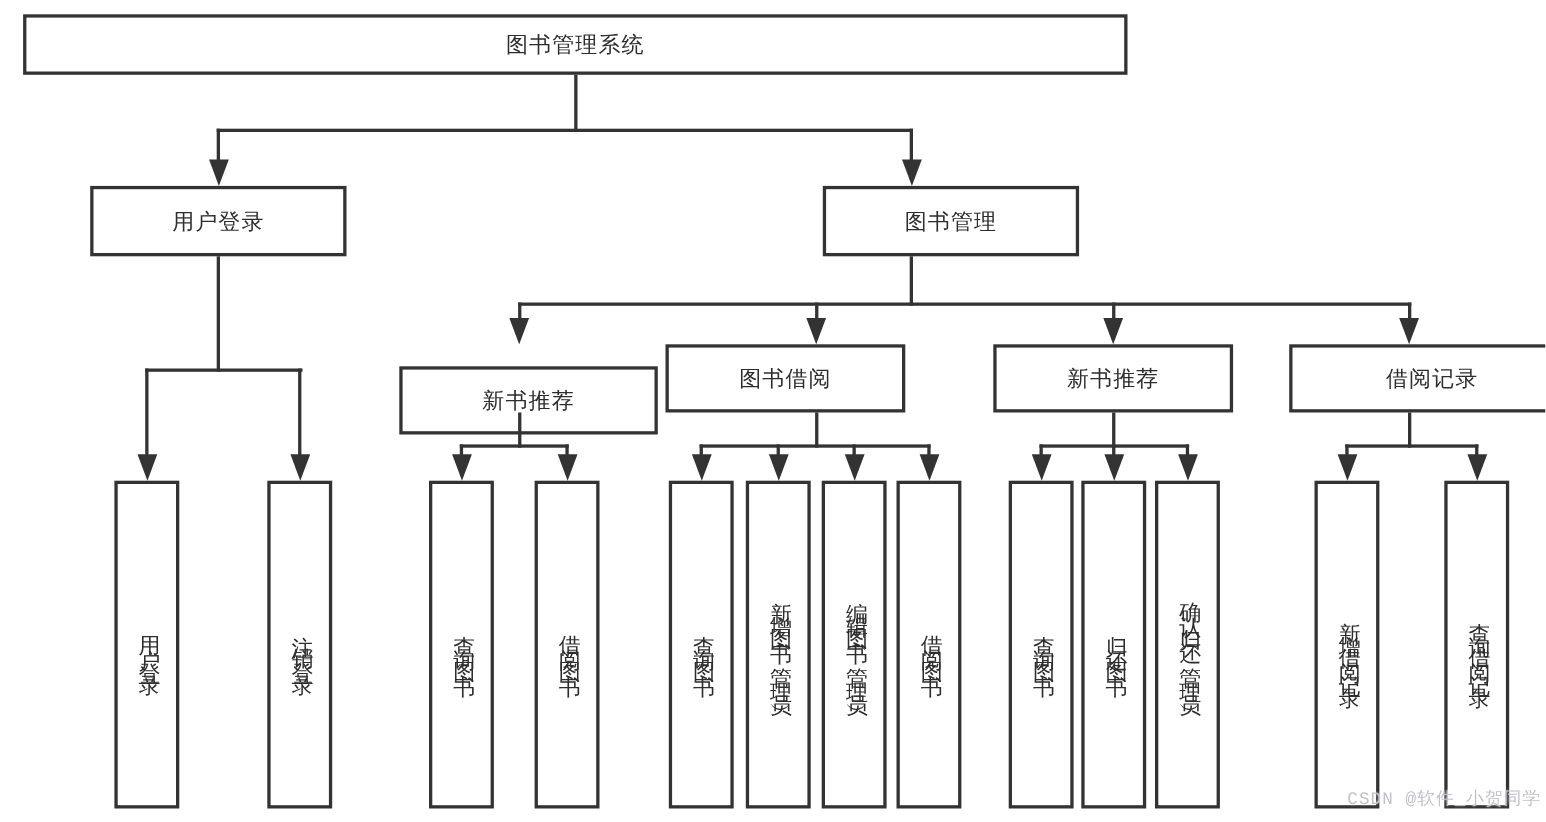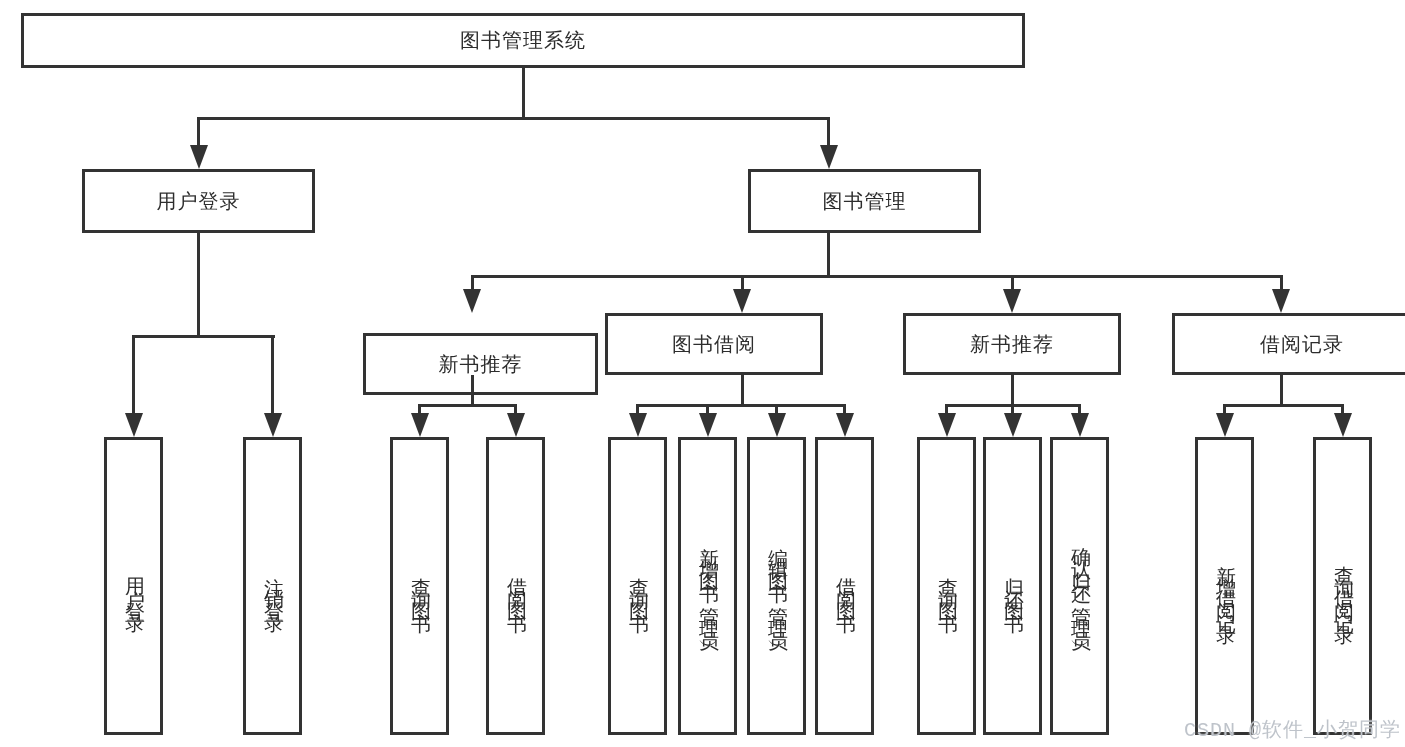--- a/index.html
+++ b/index.html
@@ -50,21 +50,21 @@
     position: absolute;
     width: 0; height: 0;
     border-left: 9px solid transparent;
     border-right: 9px solid transparent;
     border-top: 24px solid var(--line);
   }
   .watermark {
     position: absolute;
     top: 716px;
     right: 4px;
-    font-size: 20px;
+    font-size: 16px;
     color: var(--watermark);
     letter-spacing: 1px;
     z-index: 5;
     text-shadow: 0 0 2px rgba(255,255,255,0.8);
   }
 </style>
 </head>
 <body>
 
 <div id="canvas">

